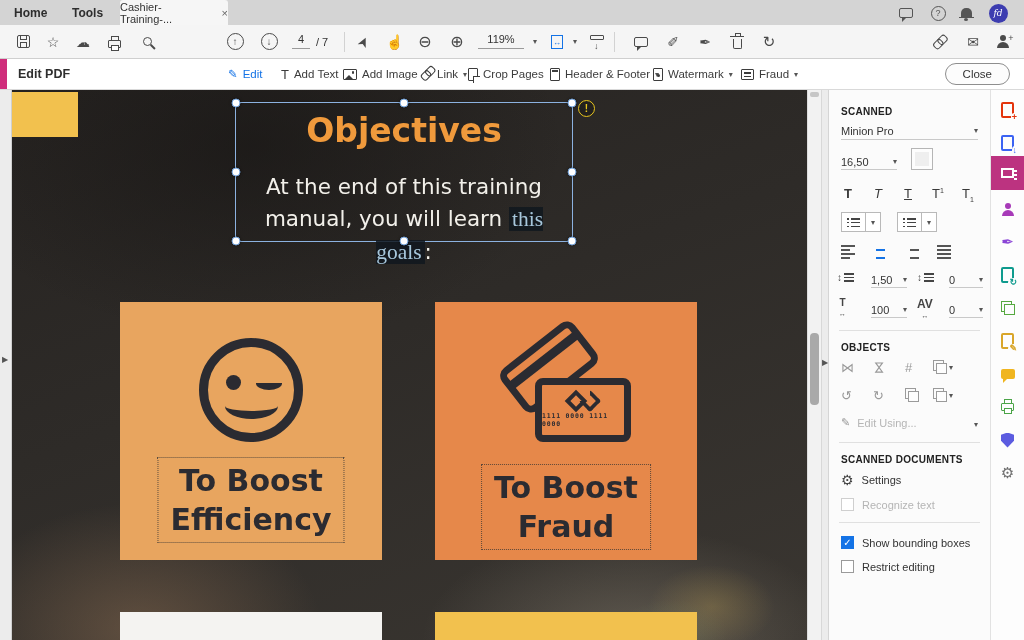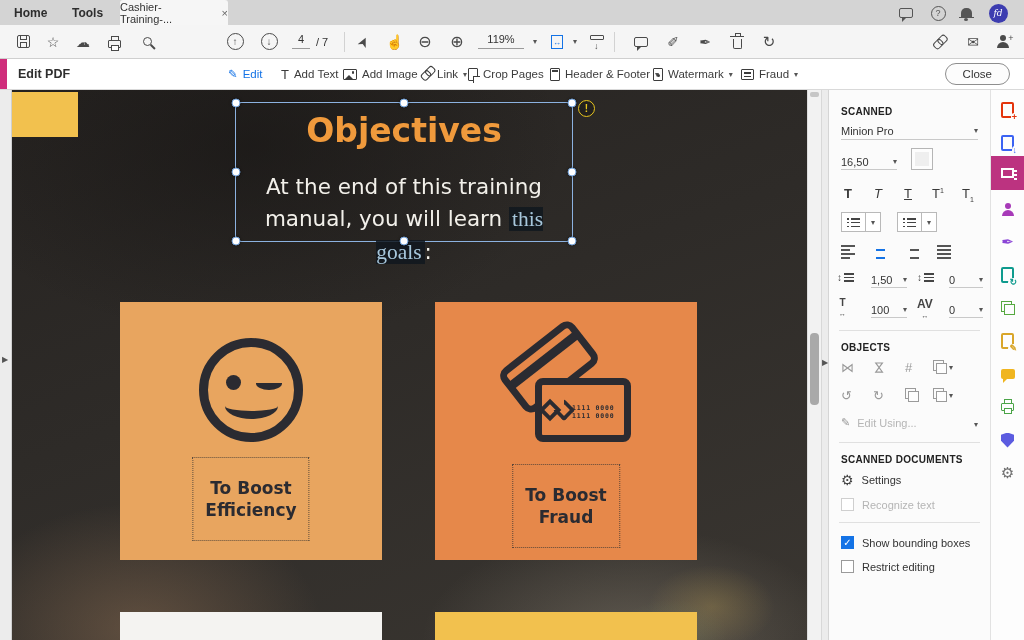--- a/index.html
+++ b/index.html
@@ -54,34 +54,34 @@
   .selbox { position:absolute; left:223px; top:12px; width:338px; height:140px; border:1px solid #8cb2e0; cursor:move; }
   .hdl { position:absolute; width:9px; height:9px; background:#fff; border:1px solid #6d9ed8; border-radius:50%; box-shadow:0 0 3px rgba(0,0,0,.45); transform:translate(-50%,-50%); cursor:pointer; }
   .doc-heading { position:absolute; left:0; right:0; top:8px; text-align:center; font-family:"DejaVu Sans", sans-serif; font-weight:bold; font-size:33px; color:#f09a3c; }
   .doc-body { position:absolute; left:0; right:0; top:68px; text-align:center; font-family:"DejaVu Sans", sans-serif; font-size:21.5px; line-height:1.5; color:#f2f0ea; }
   .hl { font-family:"Liberation Serif", serif; color:#a7c7dc; background:rgba(16,24,31,.85); padding:0 3px; }
   .warn { position:absolute; left:566px; top:10px; width:17px; height:17px; border:1.5px solid #e8c51f; border-radius:50%; color:#e8c51f; font-size:10px; font-weight:bold; display:flex; align-items:center; justify-content:center; background:rgba(0,0,0,.2); }
 
   .card { position:absolute; width:262px; height:258px; }
   .card1 { left:108px; top:212px; background:#e8a55f; }
   .card2 { left:423px; top:212px; background:#e6884a; }
-  .card-label { position:absolute; left:50%; transform:translateX(-50%); border:1px dotted rgba(50,50,50,.75); padding:19px 12px; text-align:center; font-family:"DejaVu Sans", sans-serif; font-weight:bold; font-size:17px; line-height:1.3; color:#2b2b31; white-space:nowrap; cursor:text; }
+  .card-label { position:absolute; left:50%; transform:translateX(-50%); border:1px dotted rgba(50,50,50,.75); padding:3px 12px; text-align:center; font-family:"DejaVu Sans", sans-serif; font-weight:bold; font-size:30px; line-height:1.3; color:#2b2b31; white-space:nowrap; cursor:text; }
   .botcard { position:absolute; top:522px; width:262px; height:28px; }
 
   
   .wink { position:absolute; left:79px; top:36px; width:104px; height:104px; border:9px solid #2b2b31; border-radius:50%; }
   .wink .eye { position:absolute; left:18px; top:28px; width:15px; height:15px; background:#2b2b31; border-radius:50%; }
   .wink .weye { position:absolute; right:12px; top:30px; width:26px; height:13px; border-bottom:7px solid #2b2b31; border-radius:0 0 100% 100%; }
   .wink .smile { position:absolute; left:17px; top:46px; width:53px; height:26px; border-bottom:8px solid #2b2b31; border-radius:0 0 100% 100%; }
 
   
   .cc { position:absolute; left:66px; top:22px; width:134px; height:120px; }
   .cc .back { position:absolute; left:2px; top:16px; width:92px; height:54px; border:7px solid #2b2b31; border-radius:10px; transform:rotate(-38deg); }
   .cc .back i { position:absolute; left:-1px; top:7px; width:80px; height:9px; background:#2b2b31; }
-  .cc .front { position:absolute; right:4px; bottom:2px; width:96px; height:64px; border:7px solid #2b2b31; border-radius:8px; background:#e6884a; display:flex; align-items:center; justify-content:center; }
+  .cc .front { position:absolute; right:4px; bottom:2px; width:96px; height:64px; border:7px solid #2b2b31; border-radius:8px; background:#e6884a; display:flex; flex-direction:column; align-items:center; justify-content:center; }
   .cc .shapes { display:flex; gap:2px; align-items:center; }
   .cc .diam { width:16px; height:16px; border:4.5px solid #2b2b31; transform:rotate(45deg); }
   .cc .arc { width:16px; height:16px; border:4.5px solid #2b2b31; border-left-color:transparent; border-radius:3px; transform:rotate(45deg); margin-left:-4px; }
   .cc .num { font-size:6.5px; font-weight:bold; letter-spacing:.8px; color:#2b2b31; margin-top:3px; font-family:"DejaVu Sans Mono", monospace; }
 
   
   .panel { left:828px; top:90px; width:162px; height:550px; background:#fbfbfb; border-left:1px solid #d5d5d5; font-size:11px; color:#333; }
   .ptitle { position:absolute; left:12px; font-size:10px; font-weight:bold; letter-spacing:.3px; color:#222; }
   .pselect { position:absolute; left:12px; right:12px; height:18px; border-bottom:1px solid #c9c9c9; display:flex; justify-content:space-between; align-items:center; cursor:pointer; }
   .psmall { position:absolute; height:16px; border-bottom:1px solid #c9c9c9; display:flex; justify-content:space-between; align-items:center; cursor:pointer; }

